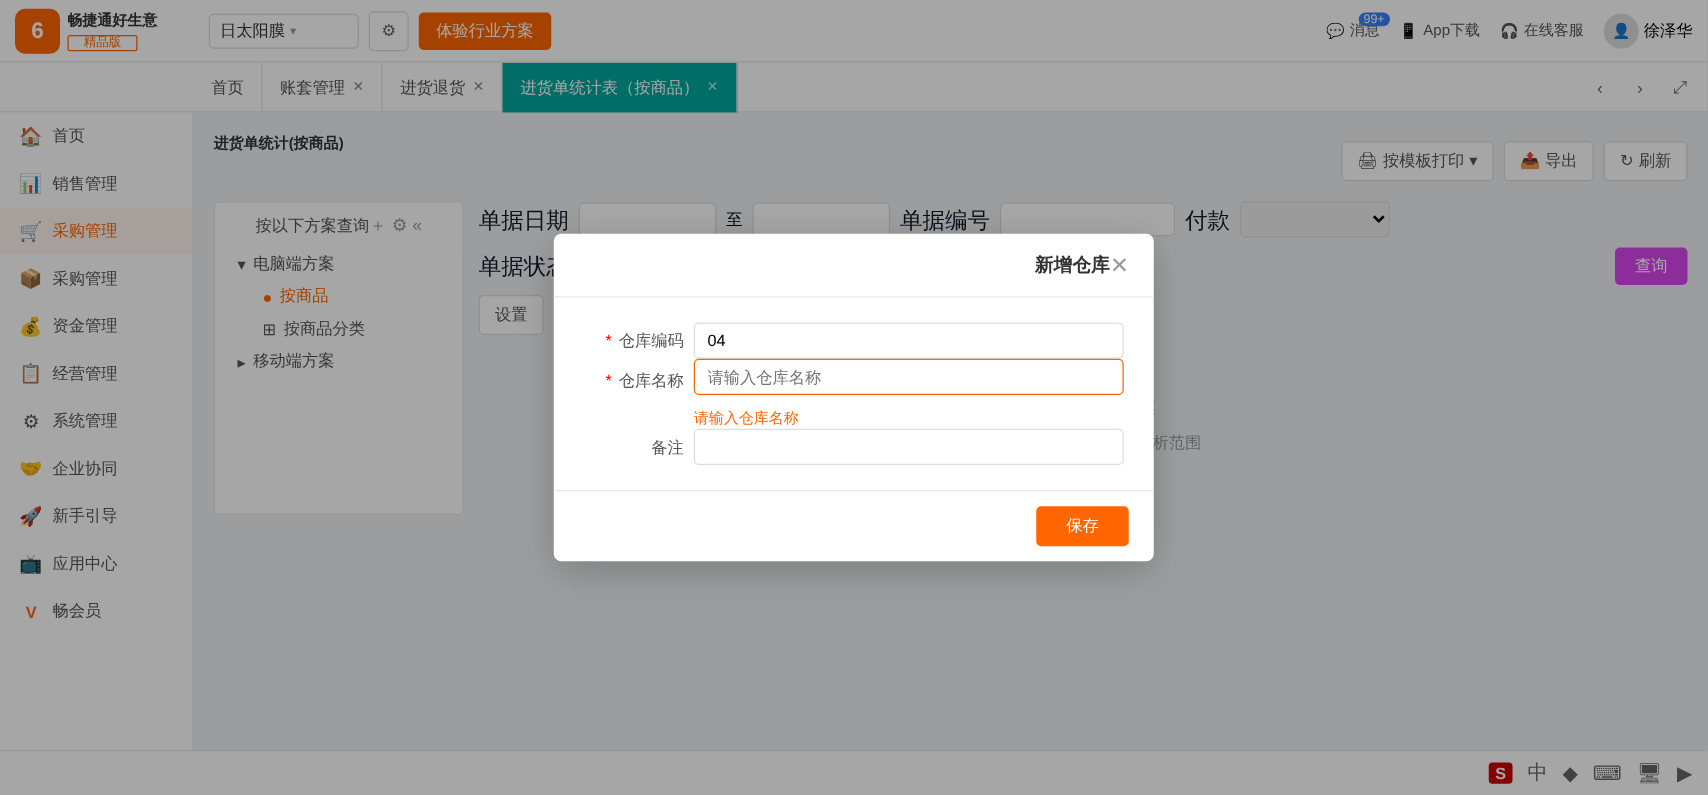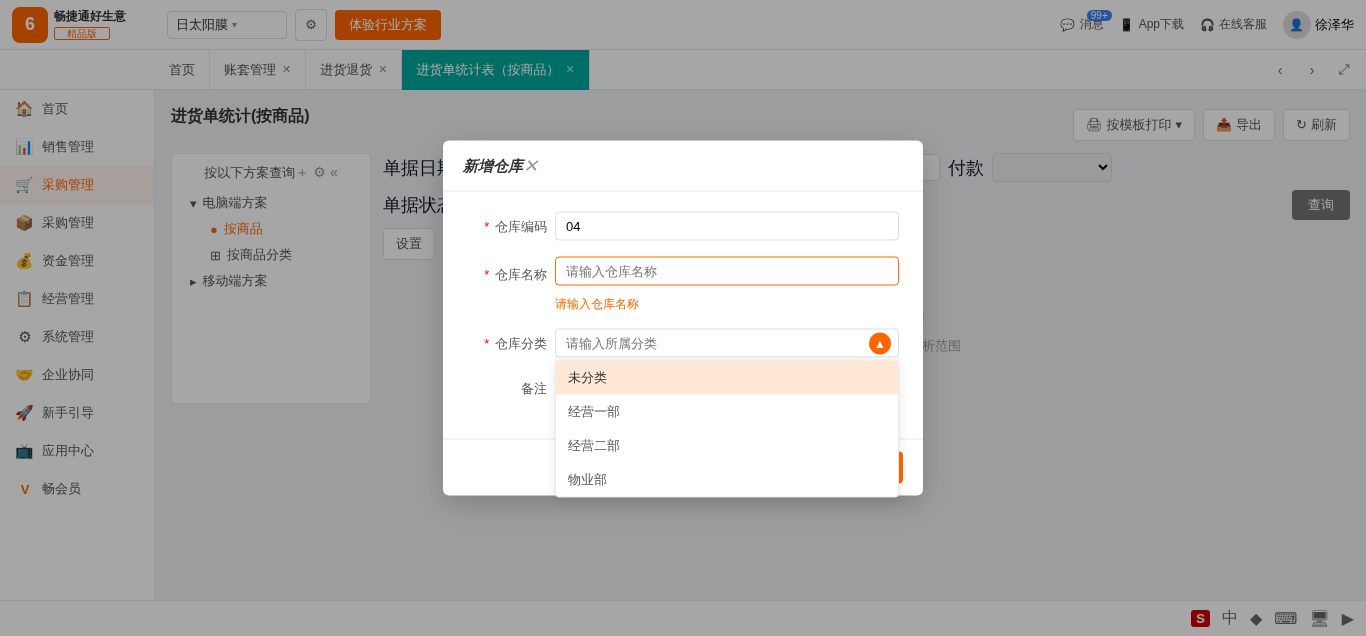--- a/index.html
+++ b/index.html
@@ -84,22 +84,22 @@
     .sidebar-item {
       display: flex; align-items: center; gap: 8px;
       padding: 10px 16px; cursor: pointer; color: #555; font-size: 13px;
     }
     .sidebar-item.active { background: #fff5ee; color: #f60; }
     .sidebar-icon { width: 18px; height: 18px; display: flex; align-items: center; justify-content: center; font-size: 15px; }
     .sidebar-footer-btn { cursor: pointer; color: #999; font-size: 16px; }
 
     
     .content-area { flex: 1; padding: 16px; overflow: hidden; position: relative; }
-    .page-title { font-size: 16px; font-weight: bold; color: #333; margin-bottom: 16px; }
-    .btn-orange { background: #737373; color: white; border: none; border-radius: 4px; padding: 6px 16px; cursor: pointer; font-size: 13px; }
+    .page-title { font-size: 12px; font-weight: bold; color: #333; margin-bottom: 28px; }
+    .btn-orange { background: #d946ef; color: white; border: none; border-radius: 4px; padding: 6px 16px; cursor: pointer; font-size: 13px; }
     .btn-outline { background: white; color: #555; border: 1px solid #ddd; border-radius: 4px; padding: 6px 12px; cursor: pointer; font-size: 13px; display: flex; align-items: center; gap: 4px; }
 
     
     .content-body { display: flex; gap: 12px; }
     .left-panel { width: 200px; flex-shrink: 0; background: white; border: 1px solid #e8e8e8; border-radius: 4px; padding: 10px; }
     .panel-header { display: flex; align-items: center; justify-content: center; margin-bottom: 8px; color: #555; font-size: 13px; }
     .panel-header-actions { display: flex; gap: 4px; }
     .panel-action { cursor: pointer; color: #999; font-size: 14px; }
     .tree-item { padding: 4px 8px; cursor: pointer; color: #555; font-size: 13px; display: flex; align-items: center; gap: 6px; }
     .tree-item.active { color: #f60; }
@@ -119,27 +119,27 @@
     }
 
     
     .modal {
       position: fixed; top: 50%; left: 50%; transform: translate(-50%, -50%);
       background: white; border-radius: 6px; width: 480px;
       z-index: 200; box-shadow: 0 8px 32px rgba(0,0,0,0.2);
       padding: 0;
     }
     .modal-header {
-      display: flex; align-items: center; justify-content: flex-start;
-      padding: 14px 20px; border-bottom: 1px solid #e8e8e8; font-style: italic;
+      display: flex; align-items: center; justify-content: flex-end;
+      padding: 14px 20px; border-bottom: 1px solid #e8e8e8;
     }
     .modal-title { font-size: 15px; font-weight: bold; color: #333; }
     .modal-close { cursor: pointer; color: #999; font-size: 18px; }
     .modal-body { padding: 20px 24px; }
-    .form-row { display: flex; align-items: flex-start; margin-bottom: 16px; gap: 8px; }
+    .form-row { display: flex; align-items: flex-start; gap: 8px; }
     .form-label { width: 80px; text-align: right; padding-top: 6px; color: #555; font-size: 13px; flex-shrink: 0; }
     .required { color: #f00; margin-right: 2px; }
     .form-control {
       flex: 1; border: 1px solid #ddd; border-radius: 4px;
       padding: 6px 10px; font-size: 13px; outline: none;
     }
     .form-control.error { border-color: #f60; }
     .error-msg { color: #f60; font-size: 12px; margin-top: 2px; }
     .select-wrapper { flex: 1; position: relative; }
     .select-input {
@@ -423,37 +423,20 @@
           <span class="required">*</span>
           <span>仓库名称</span>
         </div>
         <input class="form-control error" style="border-color: rgb(255, 102, 0);" placeholder="请输入仓库名称">
       </div>
       <div style="margin-left:88px;margin-top:2px;">
         <span class="error-msg">请输入仓库名称</span>
       </div>
     </div>
 
-    <div class="form-row">
-      <div class="form-label">
-        <span class="required">*</span>
-        <span>仓库分类</span>
-      </div>
-      <div class="select-wrapper">
-        <input class="select-input" placeholder="请输入所属分类" style="">
-        <div class="select-arrow">▲</div>
-        
-        <div class="dropdown-list">
-          <div class="dropdown-item highlighted">未分类</div>
-          <div class="dropdown-item">经营一部</div>
-          <div class="dropdown-item">经营二部</div>
-          <div class="dropdown-item">物业部</div>
-        </div>
-      </div>
-    </div>
 
     <div class="form-row">
       <div class="form-label">备注</div>
       <input class="form-control" style="">
     </div>
   </div>
   <div class="modal-footer">
     <button class="btn-save">保存</button>
   </div>
 </div>

